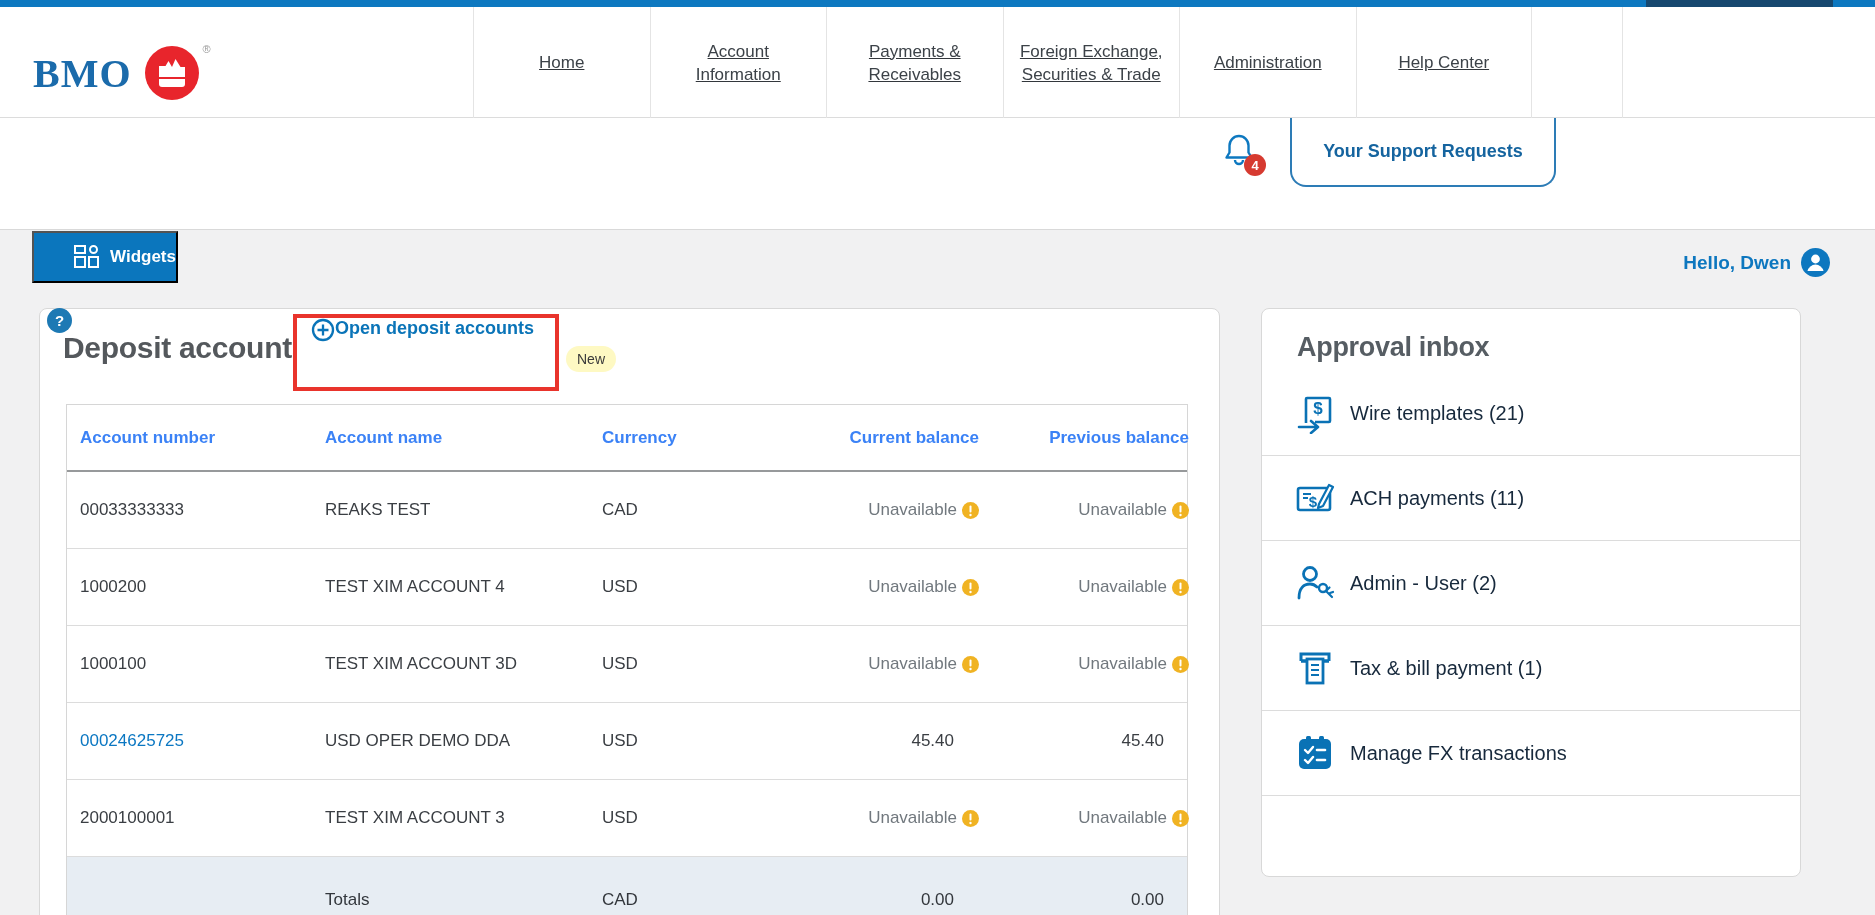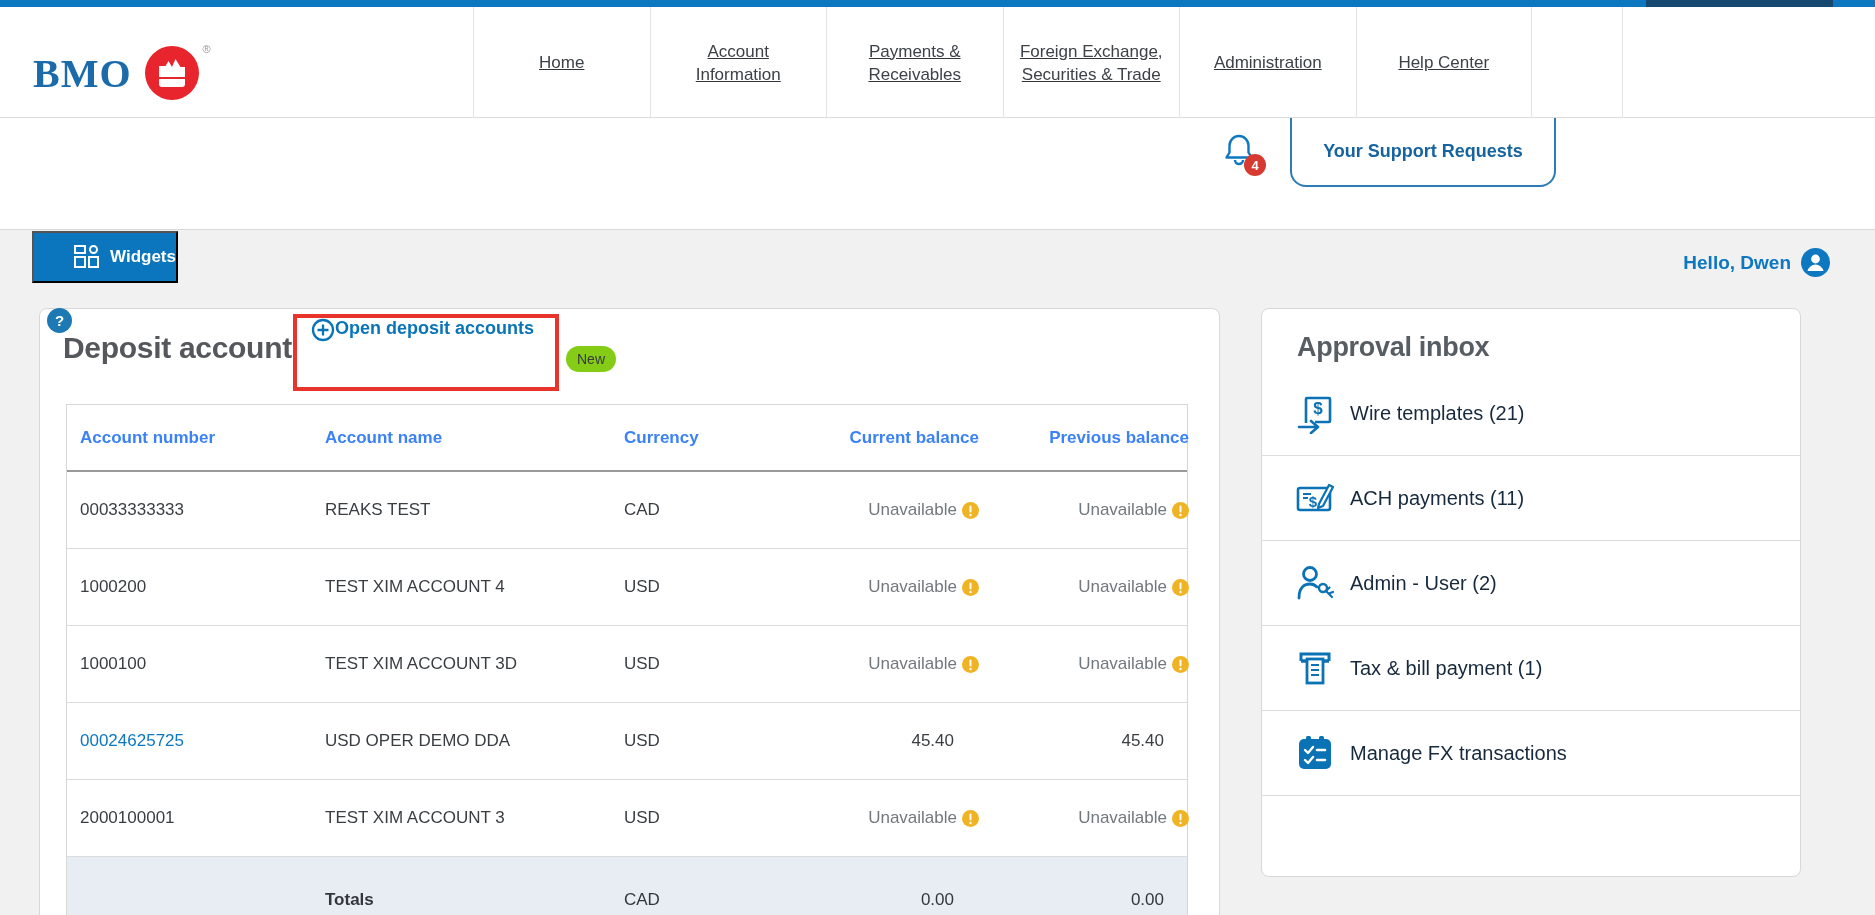--- a/index.html
+++ b/index.html
@@ -63,42 +63,42 @@
     display:flex; align-items:center; justify-content:center; z-index:5; cursor:pointer;
   }
   .deposit-title { position:absolute; left:23px; top:22px; font-size:30px; color:#54585c; letter-spacing:-0.3px; }
   .red-box {
     position:absolute; left:253px; top:5px; width:266px; height:77px;
     border:4px solid #e9342c; display:flex; padding-left:14px; 
     background:#fff;
   }
   .open-link { color:#0a74b8; font-size:18px; font-weight:bold; cursor:pointer; white-space:nowrap; }
   .new-badge {
-    position:absolute; left:526px; top:37px; width:50px; height:26px; background:#84cc16;
+    position:absolute; left:526px; top:37px; width:50px; height:26px; background:#fef9c3;
     color:#3a3a3a; font-size:14px; border-radius:13px; display:flex; align-items:center; justify-content:center;
   }
 
   
   .acct-table { position:absolute; left:26px; top:95px; width:1122px; border:1px solid #d6d6d6; border-bottom:none; }
   .t-row { position:relative; height:77px; border-bottom:1px solid #dcdcdc; background:#fff; }
   .t-head { height:67px; border-bottom:2px solid #97999b; }
   .t-head .cell { font-weight:bold; color:#3b82f6; }
   .cell { position:absolute; top:50%; transform:translateY(-50%); font-size:17px; color:#3a3e43; white-space:nowrap; }
   .c1 { left:13px; }
   .c2 { left:258px; }
-  .c3 { left:557px;text-align:center; }
+  .c3 { left:535px;text-align:center; }
   .c4 { left:650px; width:262px; text-align:right; }
   .c5 { left:930px; width:192px; text-align:right; }
   .bal { display:flex; align-items:center; justify-content:flex-end; gap:5px; }
   .bal.no-icon { padding-right:25px; }
   .unavailable { color:#71787e; }
   .acct-link { color:#0b77c2; cursor:pointer; }
   .t-totals { height:86px; background:#e7edf3; border-bottom:none; }
   .t-totals .cell { color:#33373c; }
-  .bold { font-weight:bold; }
+  .bold { font-weight:normal; }
 
   
   .approval-card {
     position:absolute; left:1261px; top:308px; width:540px; height:569px;
     background:#fff; border:1px solid #d8d8d8; border-radius:8px;
   }
   .approval-title { position:absolute; left:35px; top:23px; font-size:27px; color:#565d63; letter-spacing:-0.3px; }
   .approval-list { position:absolute; left:0; top:62px; width:100%; }
   .approval-item {
     height:85px; margin:0; display:flex; align-items:center; gap:14px;

